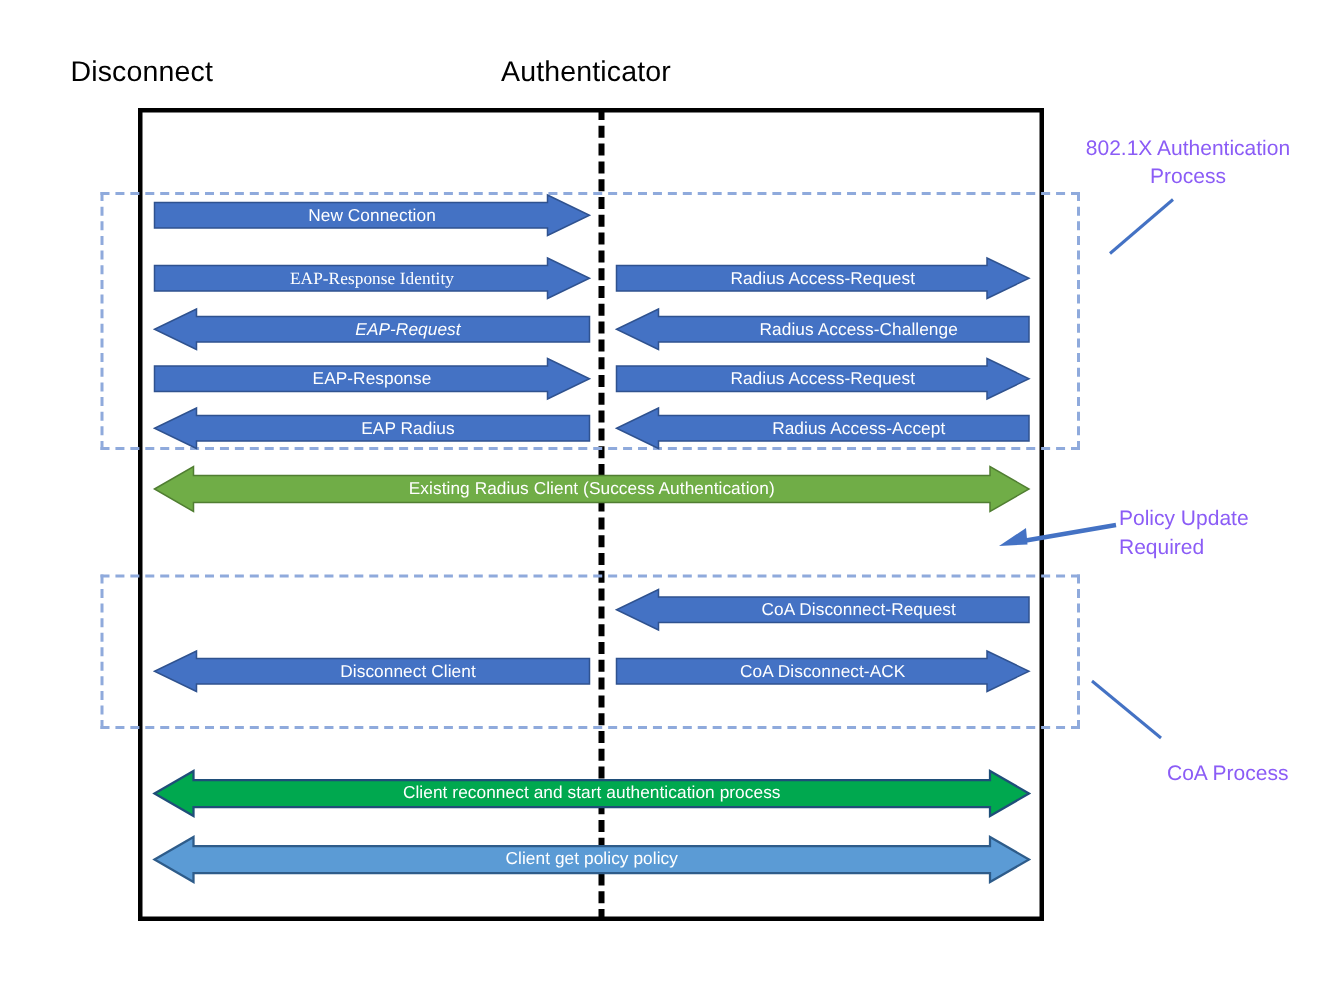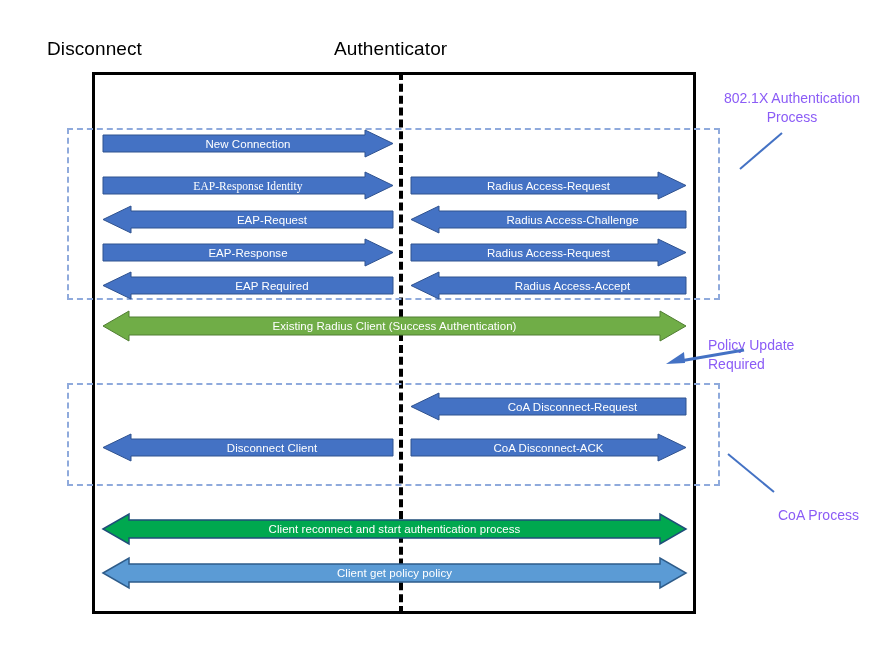--- a/index.html
+++ b/index.html
@@ -138,21 +138,21 @@
     <svg width="275" height="27" viewBox="0 0 275 27" preserveAspectRatio="none">
       <polygon points="0,5 247,5 247,0 275,13.5 247,27 247,22 0,22" fill="#4472C4" stroke="#2F528F" stroke-width="1"></polygon>
     </svg>
     <span class="arrow-label" style="padding-right:24px;">Radius Access-Request</span>
   </div>
 
   <div class="arrow" style="left:103px; top:206px; width:290px; height:27px;">
     <svg width="290" height="27" viewBox="0 0 290 27" preserveAspectRatio="none">
       <polygon points="290,5 28,5 28,0 0,13.5 28,27 28,22 290,22" fill="#4472C4" stroke="#2F528F" stroke-width="1"></polygon>
     </svg>
-    <span class="arrow-label" style="padding-left:24px;">EAP-Request</span>
+    <span class="arrow-label" style="padding-left:24px;font-style:italic;">EAP-Request</span>
   </div>
 
   <div class="arrow" style="left:411px; top:206px; width:275px; height:27px;">
     <svg width="275" height="27" viewBox="0 0 275 27" preserveAspectRatio="none">
       <polygon points="275,5 28,5 28,0 0,13.5 28,27 28,22 275,22" fill="#4472C4" stroke="#2F528F" stroke-width="1"></polygon>
     </svg>
     <span class="arrow-label" style="padding-left:24px;">Radius Access-Challenge</span>
   </div>
 
   <div class="arrow" style="left:103px; top:239px; width:290px; height:27px;text-align:center;">
@@ -166,21 +166,21 @@
     <svg width="275" height="27" viewBox="0 0 275 27" preserveAspectRatio="none">
       <polygon points="0,5 247,5 247,0 275,13.5 247,27 247,22 0,22" fill="#4472C4" stroke="#2F528F" stroke-width="1"></polygon>
     </svg>
     <span class="arrow-label" style="padding-right:24px;">Radius Access-Request</span>
   </div>
 
   <div class="arrow" style="left:103px; top:272px; width:290px; height:27px;">
     <svg width="290" height="27" viewBox="0 0 290 27" preserveAspectRatio="none">
       <polygon points="290,5 28,5 28,0 0,13.5 28,27 28,22 290,22" fill="#4472C4" stroke="#2F528F" stroke-width="1"></polygon>
     </svg>
-    <span class="arrow-label" style="padding-left:24px;">EAP Required</span>
+    <span class="arrow-label" style="padding-left:24px;">EAP Radius</span>
   </div>
 
   <div class="arrow" style="left:411px; top:272px; width:275px; height:27px;">
     <svg width="275" height="27" viewBox="0 0 275 27" preserveAspectRatio="none">
       <polygon points="275,5 28,5 28,0 0,13.5 28,27 28,22 275,22" fill="#4472C4" stroke="#2F528F" stroke-width="1"></polygon>
     </svg>
     <span class="arrow-label" style="padding-left:24px;">Radius Access-Accept</span>
   </div>
 
   <div class="arrow" style="left:103px; top:311px; width:583px; height:30px;">
@@ -227,21 +227,21 @@
 
   <div class="annotation annot-center" style="left:712px; top:89px; width:160px;">802.1X Authentication
 Process</div>
 
   <div class="leader" style="left:738px; top:131px; width:46px; height:40px;">
     <svg width="46" height="40" viewBox="0 0 46 40">
       <line x1="44" y1="2" x2="2" y2="38" stroke="#4472C4" stroke-width="2"></line>
     </svg>
   </div>
 
-  <div class="annotation annot-left" style="left:708px; top:336px; width:130px;">Policy Update
+  <div class="annotation annot-left" style="left:746px; top:336px; width:130px;">Policy Update
 Required</div>
 
   <div class="leader" style="left:666px; top:346px; width:80px; height:22px;">
     <svg width="80" height="22" viewBox="0 0 80 22">
       <line x1="78" y1="4" x2="14" y2="15" stroke="#4472C4" stroke-width="3"></line>
       <polygon points="0,18 18,6 19,17" fill="#4472C4"></polygon>
     </svg>
   </div>
 
   <div class="annotation annot-left" style="left:778px; top:494px; width:100px;margin-top:12px;">CoA Process</div>

